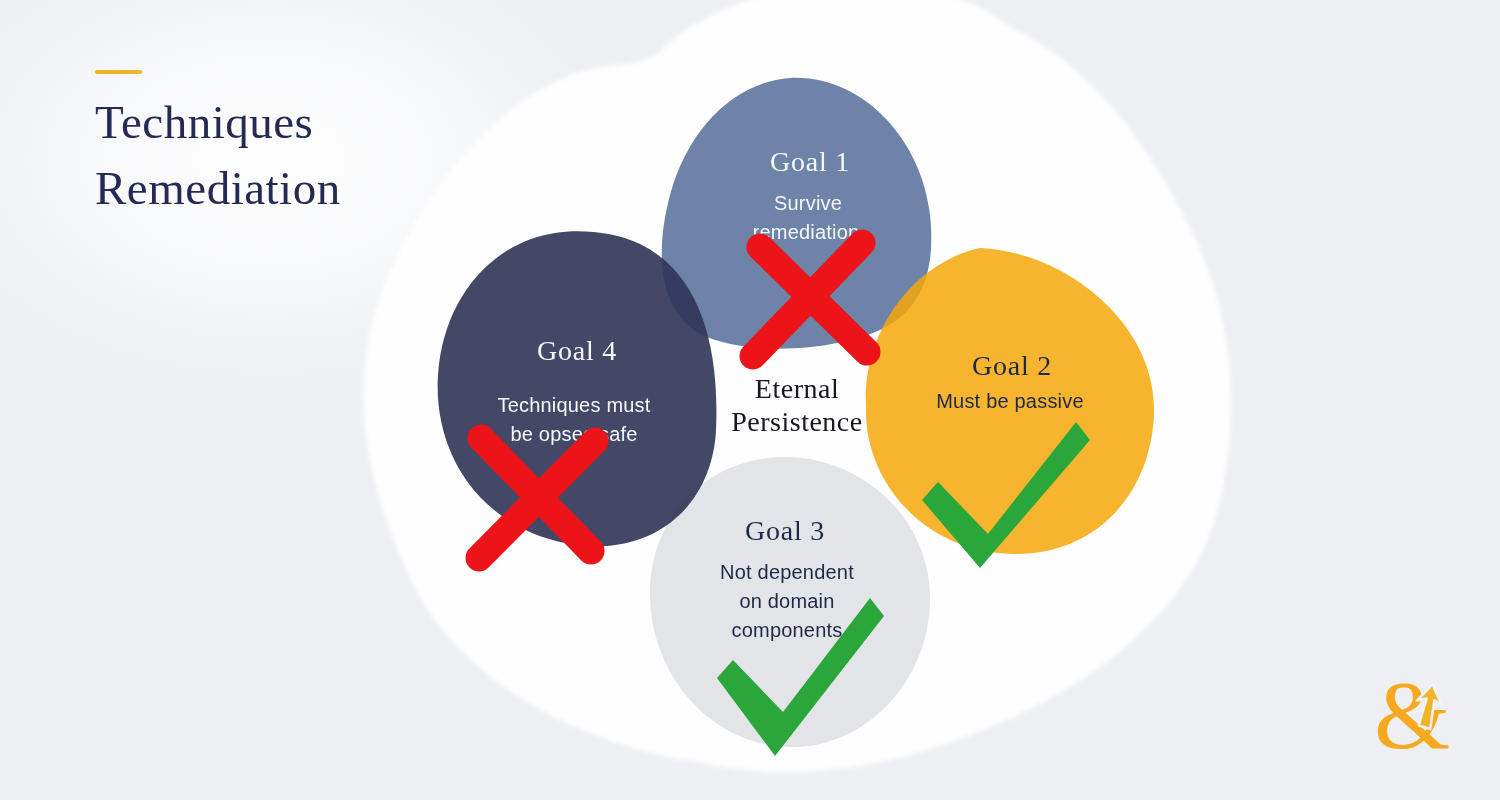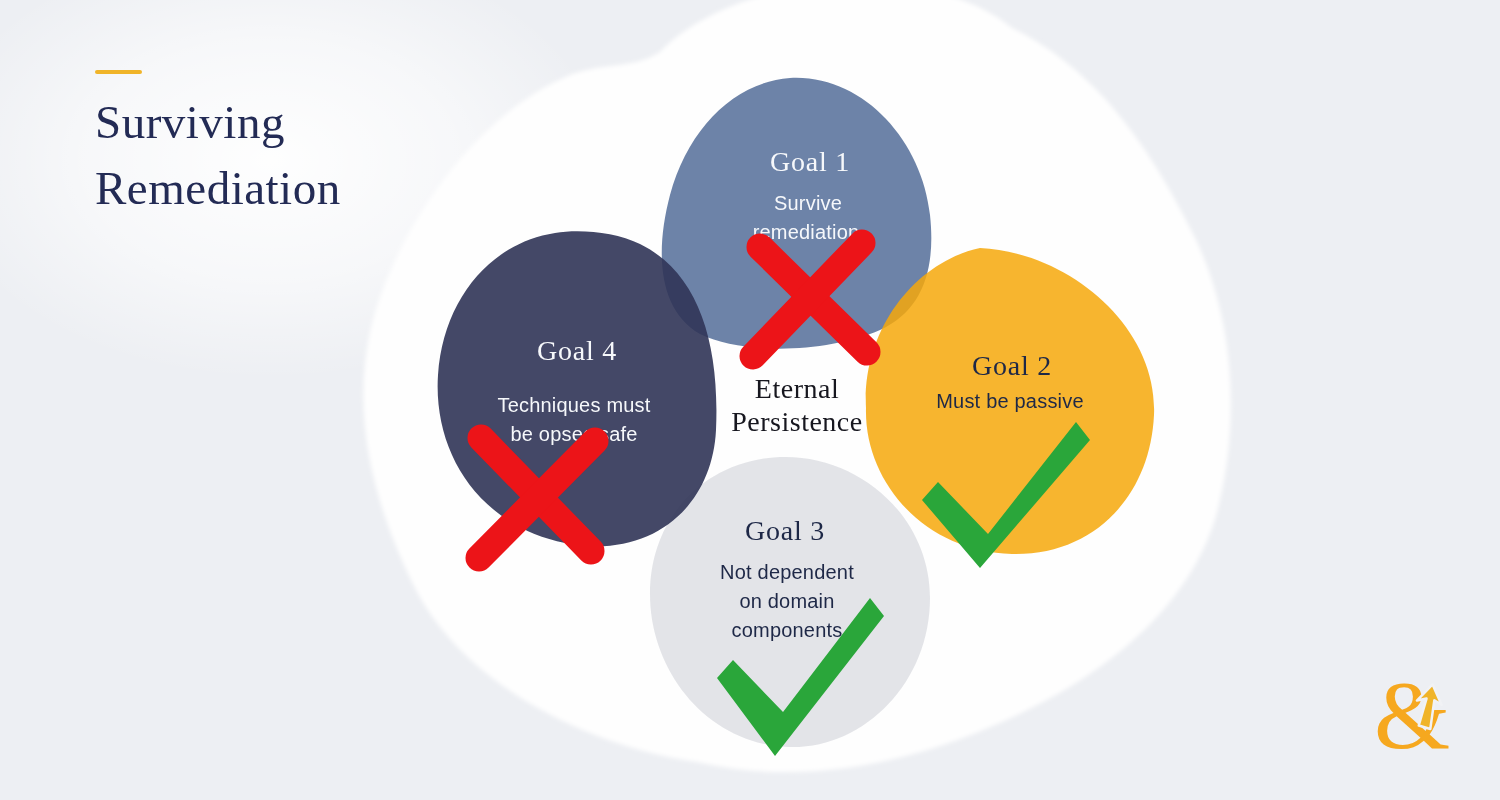--- a/index.html
+++ b/index.html
@@ -130,21 +130,21 @@
     </g>
 
     <polygon points="938,482 988,534 1076,422 1090,440 980,568 922,500" fill="#2aa63a"></polygon>
 
     <polygon points="733,660 783,712 870,598 884,616 775,756 717,678" fill="#2aa63a"></polygon>
   </svg>
 
   <div class="title-block">
     <div class="title-accent"></div>
     <div class="title-text">
-      <div>Surviving</div>
+      <div>Techniques</div>
       <div>Remediation</div>
     </div>
   </div>
 
   <div class="ampersand">&amp;</div>
   <svg class="logo-arrow" width="40" height="58" viewBox="0 0 40 58">
     <g transform="rotate(12 20 24)">
       <polygon points="20,2 33,20 25,17 27,46 15,45 17,17 8,21" stroke="#f1f2f5" stroke-width="2.5" stroke-linejoin="round" fill="#f0b429"></polygon>
     </g>
   </svg>

